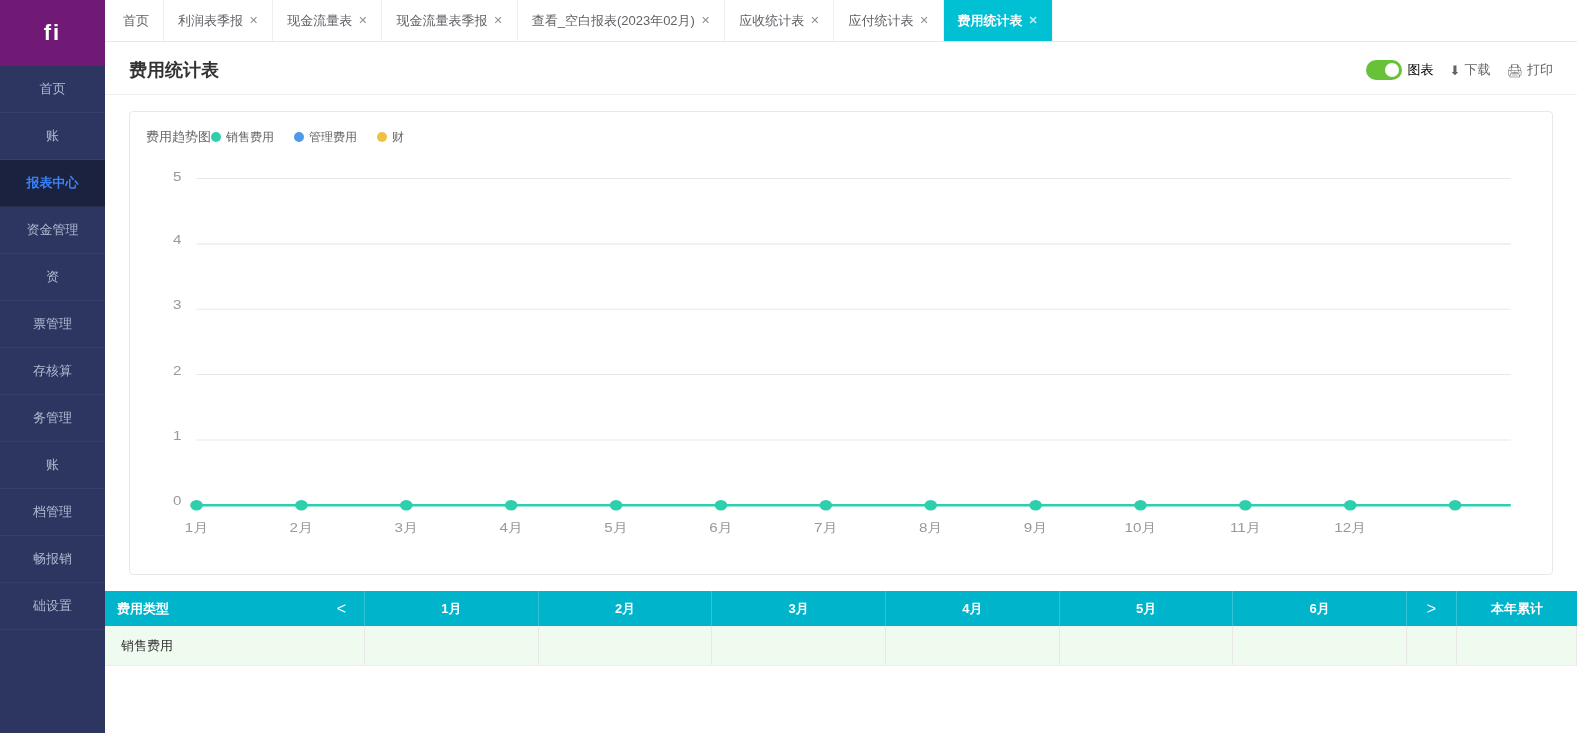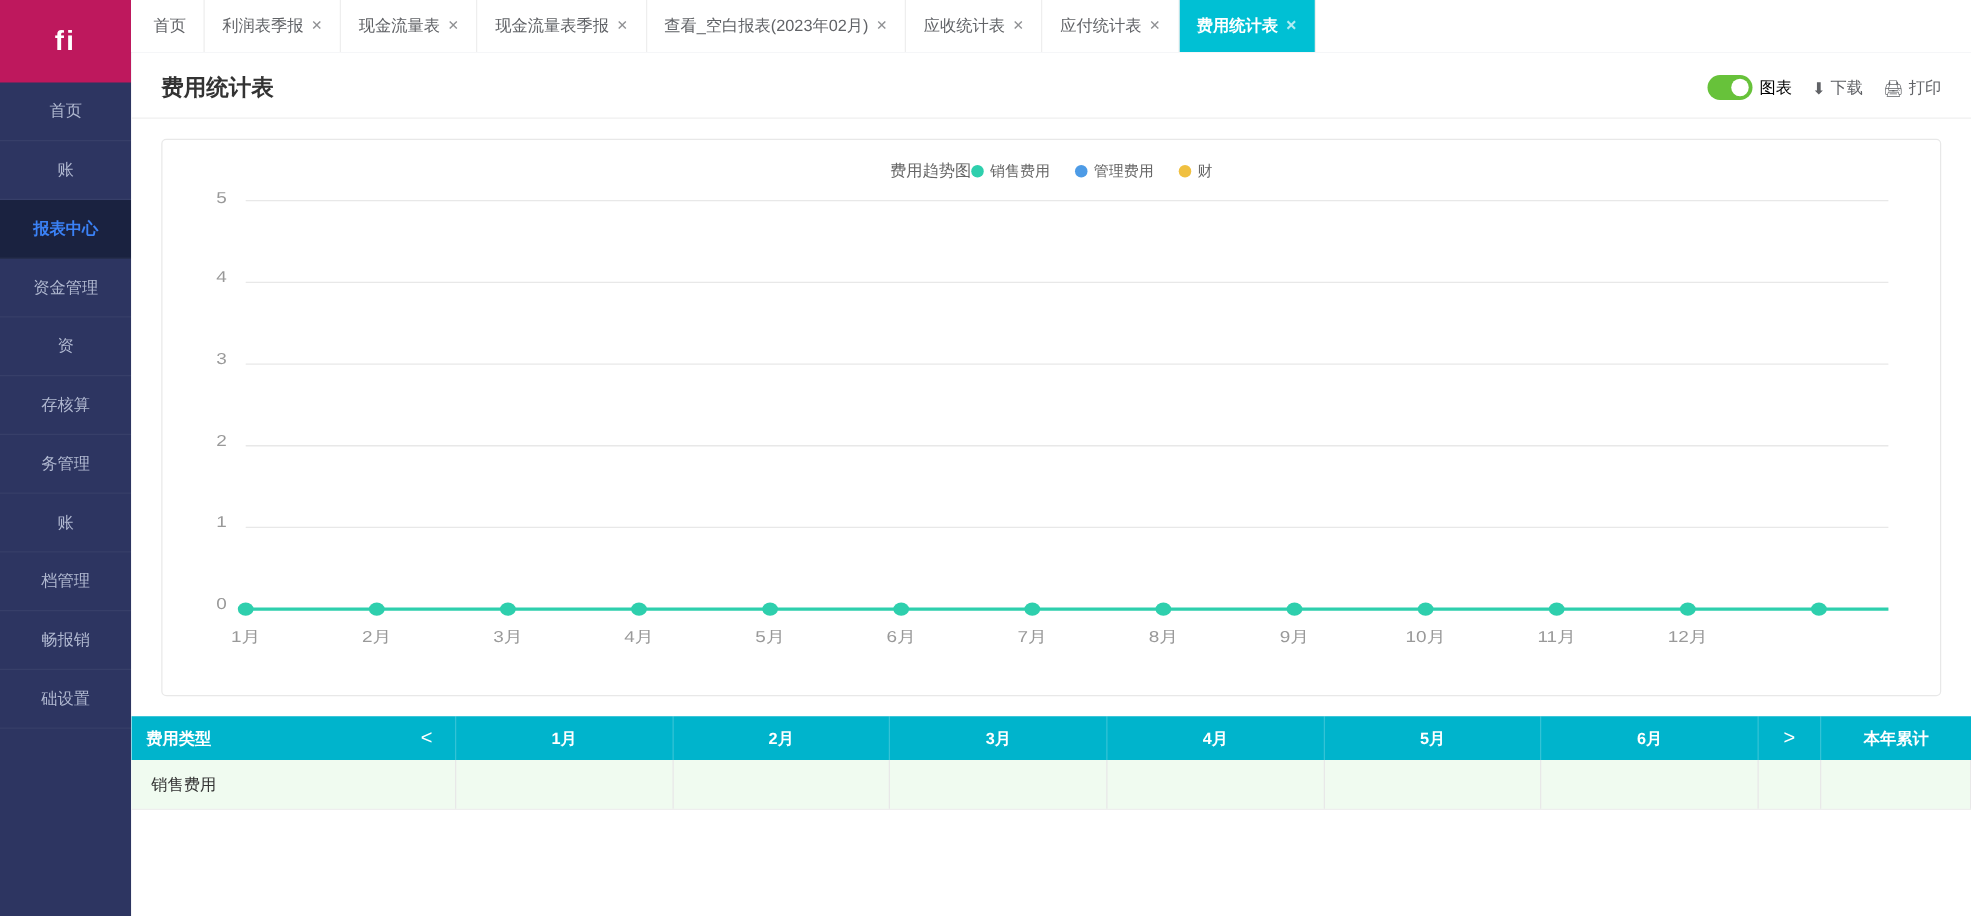--- a/index.html
+++ b/index.html
@@ -10,21 +10,21 @@
       width: 105px;
       background: #2d3561;
       color: #c8cde4;
       display: flex;
       flex-direction: column;
       flex-shrink: 0;
       height: 100%;
       overflow: hidden;
     }
     .sidebar-logo {
-      background: #be185d;
+      background: #701a75;
       height: 66px;
       display: flex;
       align-items: center;
       justify-content: center;
       font-size: 22px;
       font-weight: bold;
       color: #fff;
       letter-spacing: 2px;
     }
     .sidebar-item {
@@ -147,22 +147,22 @@
     .chart-section {
       margin: 16px 24px;
       border: 1px solid #e8e8e8;
       border-radius: 4px;
       padding: 16px;
       background: #fff;
     }
     .chart-header {
       display: flex;
       align-items: center;
-      justify-content: center;
-      margin-bottom: 4px;
+      justify-content: flex-start;
+      margin-bottom: 22px;
     }
     .chart-title {
       font-size: 13px;
       color: #666;
     }
     .chart-legend {
       display: flex;
       align-items: center;
       gap: 20px;
     }
@@ -240,20 +240,21 @@
 </head>
 <body>
 
 <div class="sidebar">
   <div class="sidebar-logo">fi</div>
   <div class="sidebar-item">首页</div>
   <div class="sidebar-item">账</div>
   <div class="sidebar-item active">报表中心</div>
   <div class="sidebar-item">资金管理</div>
   <div class="sidebar-item">资</div>
+  <div class="sidebar-item">票管理</div>
   <div class="sidebar-item">存核算</div>
   <div class="sidebar-item">务管理</div>
   <div class="sidebar-item">账</div>
   <div class="sidebar-item">档管理</div>
   <div class="sidebar-item">畅报销</div>
   <div class="sidebar-item">础设置</div>
 </div>
 
 <div class="main">
 

